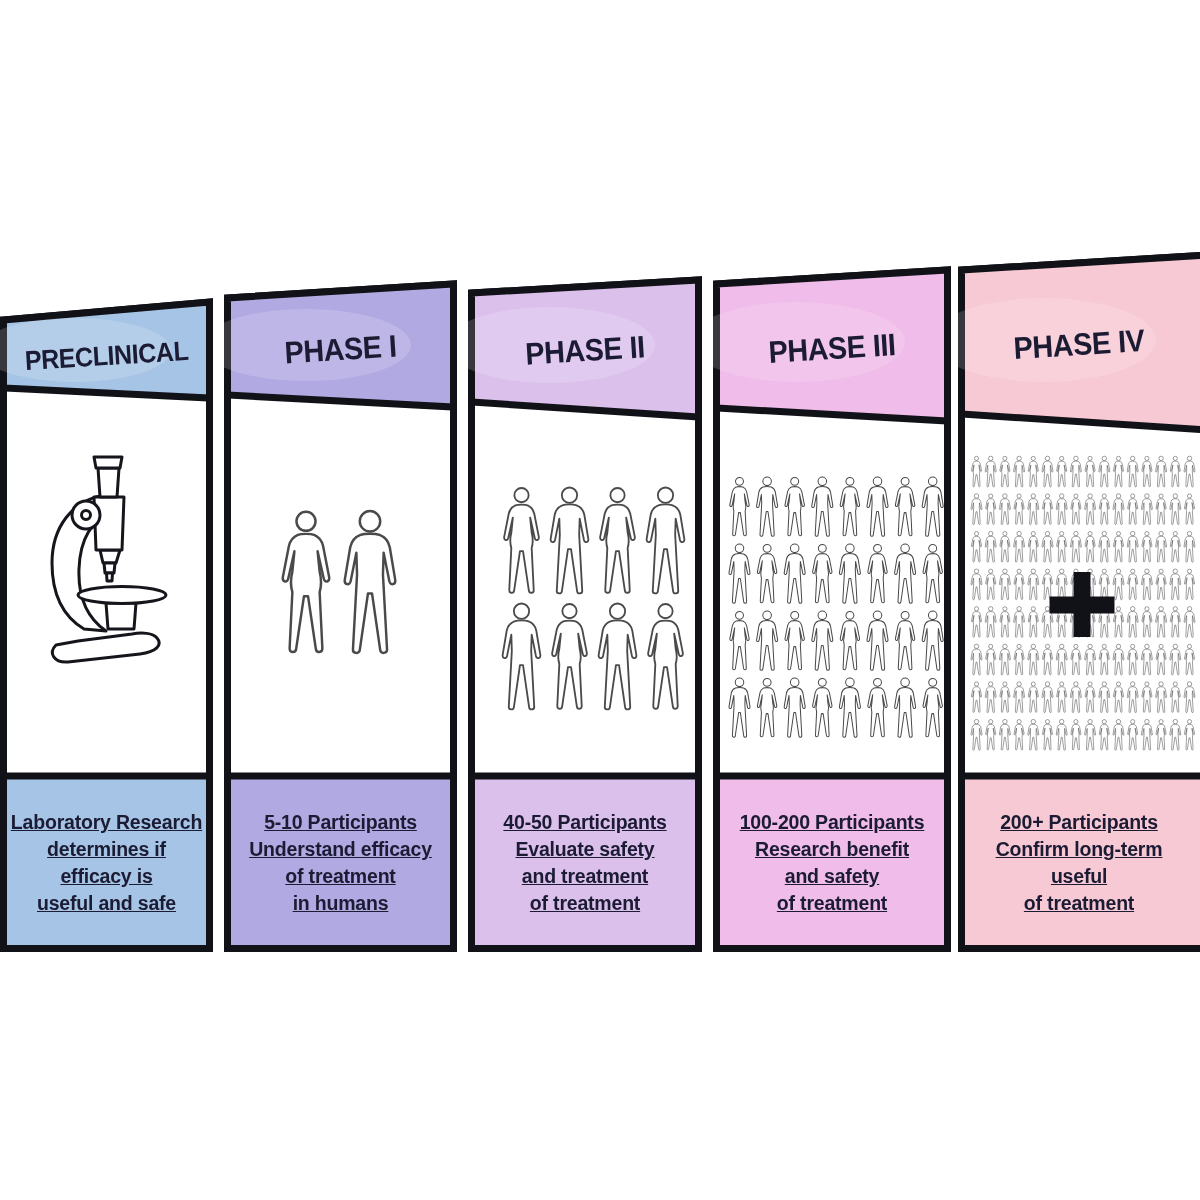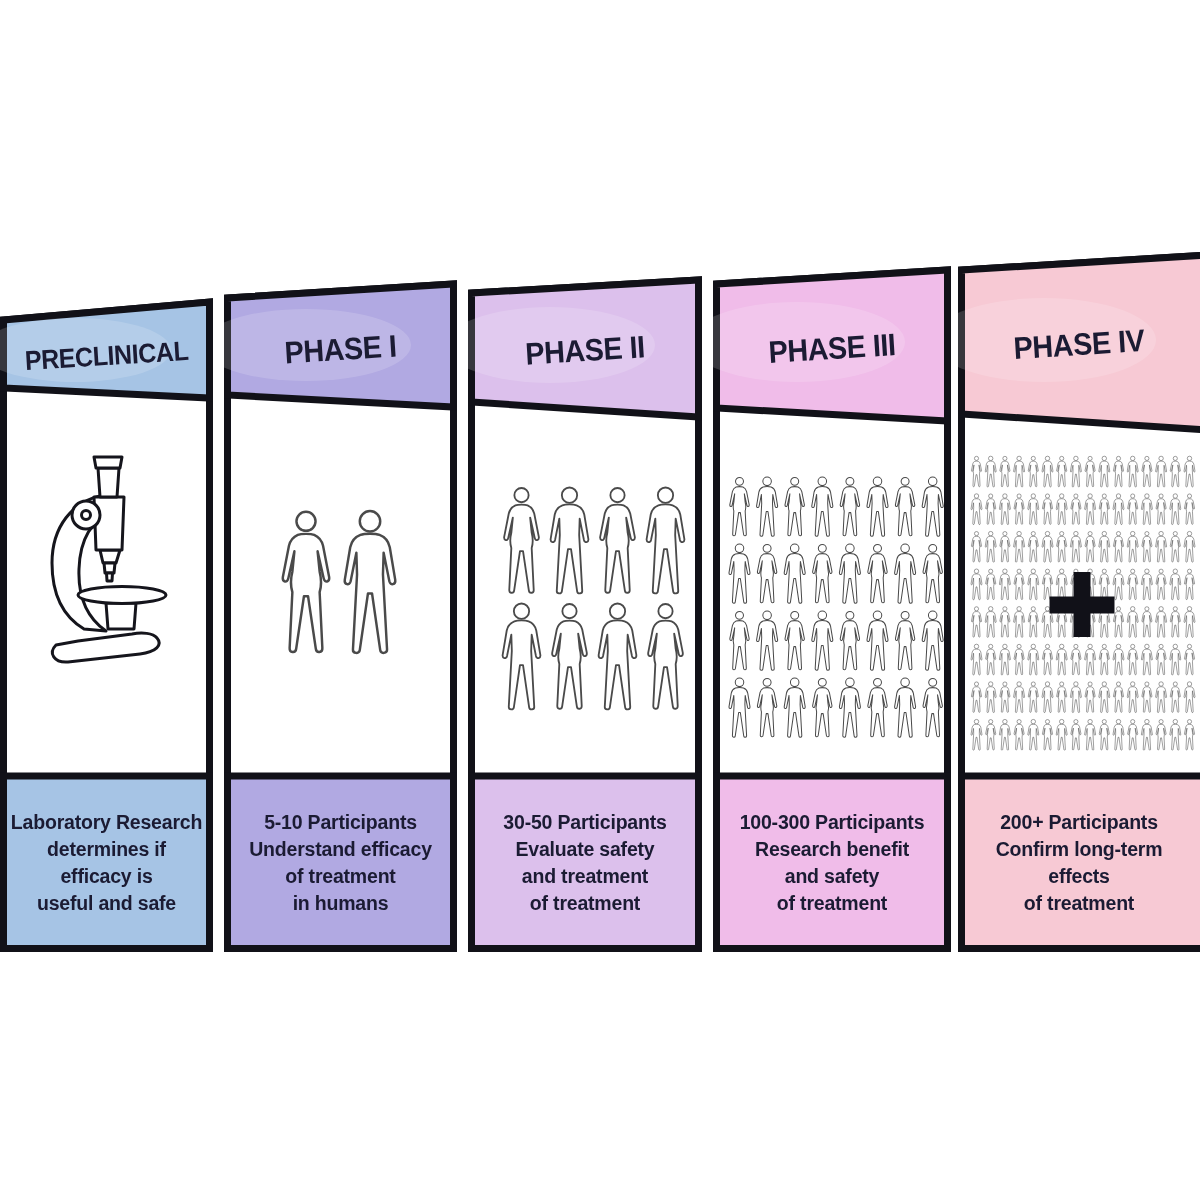--- a/index.html
+++ b/index.html
@@ -15,21 +15,21 @@
     font-weight:700;color:#1b1b33;letter-spacing:-0.5px;
     transform:rotate(-3.6deg) scaleX(0.93);
     white-space:nowrap;
   }
   .t1{font-size:27px;}
   .t2{font-size:31px;}
   .footer-text{
     position:absolute;left:0;top:530px;width:100%;height:166px;
     display:flex;flex-direction:column;align-items:center;justify-content:center;
     font-weight:700;font-size:19.5px;line-height:27px;color:#1b1b33;
-    letter-spacing:-0.2px;text-align:center;
+    letter-spacing:-0.2px;text-align:center;text-decoration:underline;
   }
   .panel-stroke{stroke:#111118;stroke-width:7;stroke-linejoin:miter;}
   .ink{stroke:#15151c;stroke-width:3;fill:#ffffff;stroke-linejoin:round;stroke-linecap:round;}
 </style>
 </head>
 <body>
 
 <svg width="0" height="0" style="position:absolute" aria-hidden="true">
   <defs>
     <symbol id="person-f" viewBox="0 0 44 110">
@@ -111,21 +111,21 @@
           <use href="#person-f" x="127" y="236" width="45" height="112"></use>
           <use href="#person-m" x="175" y="236" width="45" height="112"></use>
           <use href="#person-m" x="31" y="352" width="45" height="112"></use>
           <use href="#person-f" x="79" y="352" width="45" height="112"></use>
           <use href="#person-m" x="127" y="352" width="45" height="112"></use>
           <use href="#person-f" x="175" y="352" width="45" height="112"></use>
         </g>
     </svg>
     <div class="col-title t2" style="top:81px">PHASE II</div>
     <div class="footer-text">
-      <div>30-50 Participants</div>
+      <div>40-50 Participants</div>
       <div>Evaluate safety</div>
       <div>and treatment</div>
       <div>of treatment</div>
     </div>
   </div>
 
   <div class="column" style="left:713px;width:238px">
     <svg width="238" height="715" viewBox="0 0 238 715">
       <polygon class="panel-stroke" fill="#ffffff" points="3.5,34 234.5,20 234.5,698.5 3.5,698.5"></polygon>
       <polygon class="panel-stroke" points="3.5,34 234.5,20 234.5,171 3.5,158" fill="#f0bce9"></polygon>
@@ -161,21 +161,21 @@
           <use href="#person-m" x="69.2" y="427" width="25" height="63"></use>
           <use href="#person-f" x="96.80000000000001" y="427" width="25" height="63"></use>
           <use href="#person-m" x="124.4" y="427" width="25" height="63"></use>
           <use href="#person-f" x="152" y="427" width="25" height="63"></use>
           <use href="#person-m" x="179.60000000000002" y="427" width="25" height="63"></use>
           <use href="#person-f" x="207.20000000000002" y="427" width="25" height="63"></use>
         </g>
     </svg>
     <div class="col-title t2" style="top:79px">PHASE III</div>
     <div class="footer-text">
-      <div>100-300 Participants</div>
+      <div>100-200 Participants</div>
       <div>Research benefit</div>
       <div>and safety</div>
       <div>of treatment</div>
     </div>
   </div>
 
   <div class="column" style="left:958px;width:242px">
     <svg width="242" height="715" viewBox="0 0 242 715">
       <polygon class="panel-stroke" fill="#ffffff" points="3.5,20 250,5 250,698.5 3.5,698.5"></polygon>
       <polygon class="panel-stroke" points="3.5,20 250,5 250,180 3.5,164" fill="#f7c9d4"></polygon>
@@ -310,18 +310,18 @@
           <use href="#person-f" x="196.6" y="468.2" width="13" height="34"></use>
           <use href="#person-m" x="210.79999999999998" y="468.2" width="13" height="34"></use>
           <use href="#person-f" x="225" y="468.2" width="13" height="34"></use>
         </g>
       <path d="M115.5 322 h17 v24.5 h24 v17 h-24 v23.5 h-17 v-23.5 h-24 v-17 h24 Z" fill="#111118"></path>
     </svg>
     <div class="col-title t2" style="top:75px">PHASE IV</div>
     <div class="footer-text">
       <div>200+ Participants</div>
       <div>Confirm long-term</div>
-      <div>effects</div>
+      <div>useful</div>
       <div>of treatment</div>
     </div>
   </div>
 
 </div>
 
 </body></html>

